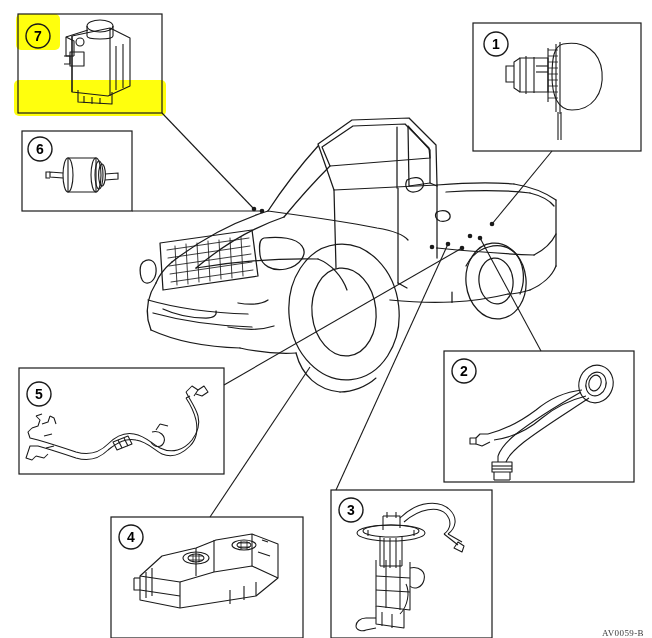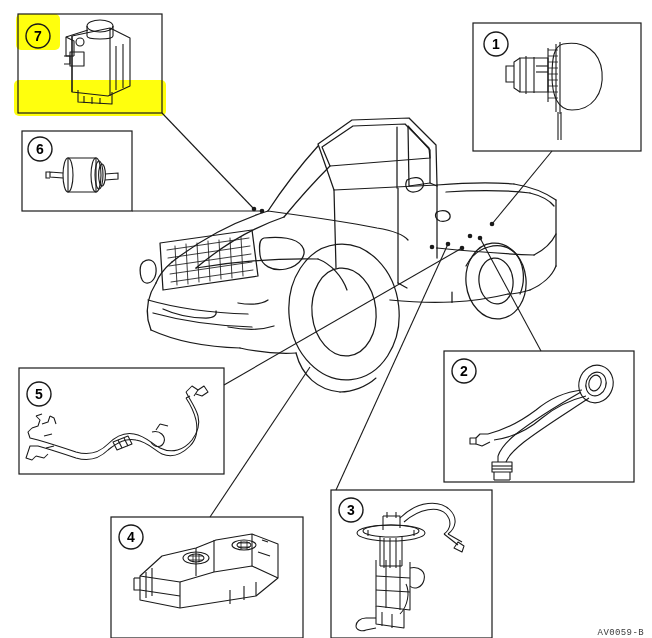--- a/index.html
+++ b/index.html
@@ -5,21 +5,21 @@
   html,body{margin:0;padding:0;background:#ffffff;}
   body{
     width:652px;height:638px;
     font-family:"Liberation Sans", sans-serif;
     overflow:hidden;position:relative;
   }
   #stage{position:relative;width:652px;height:638px;background:#fff;}
   #art{position:absolute;left:0;top:0;width:652px;height:638px;}
   #figcode{
     position:absolute;right:8px;bottom:0px;
-    font-family:Liberation Mono, monospace;
+    font-family:Liberation Serif, serif;
     font-size:9px;color:#3a3a3a;letter-spacing:.4px;
     white-space:nowrap;
   }
 </style>
 </head>
 <body>
 
 <div id="stage">
 
   <svg id="art" viewBox="0 0 652 638" xmlns="http://www.w3.org/2000/svg">

